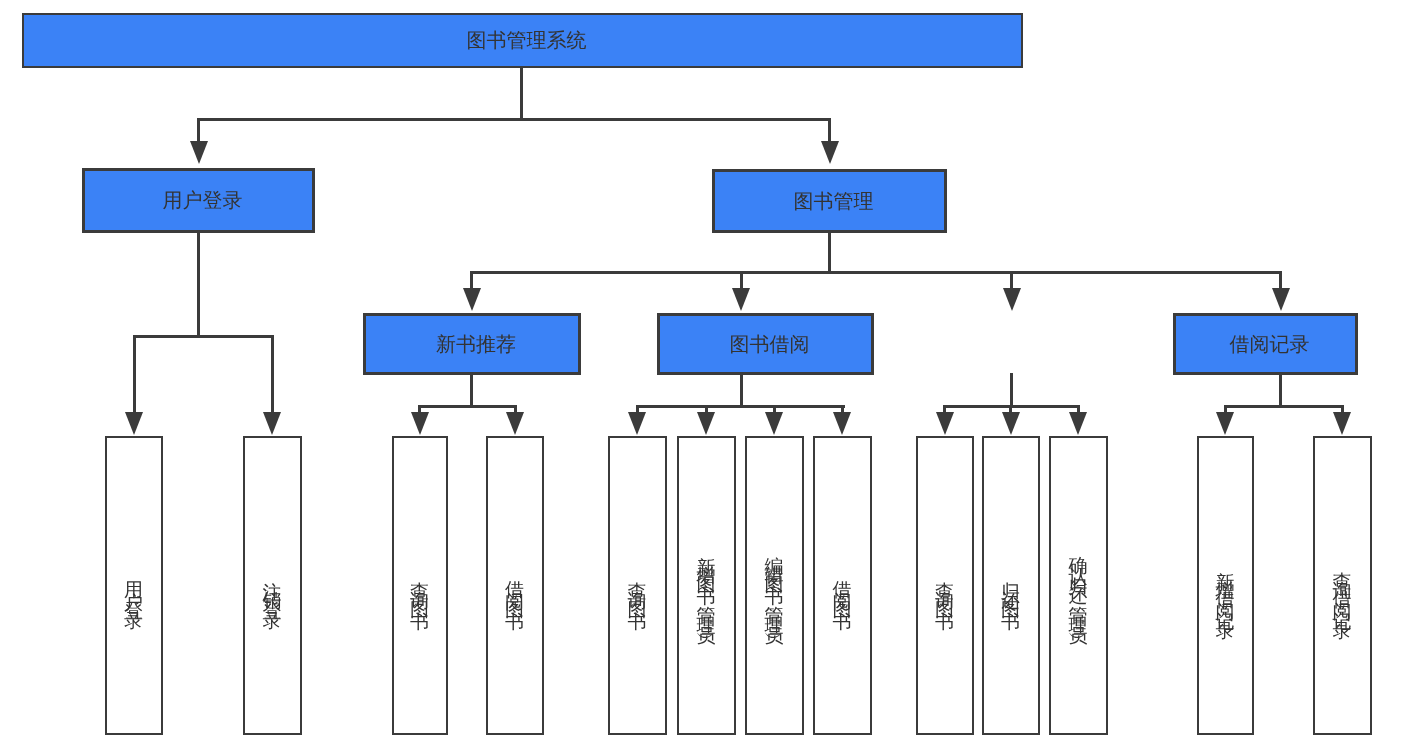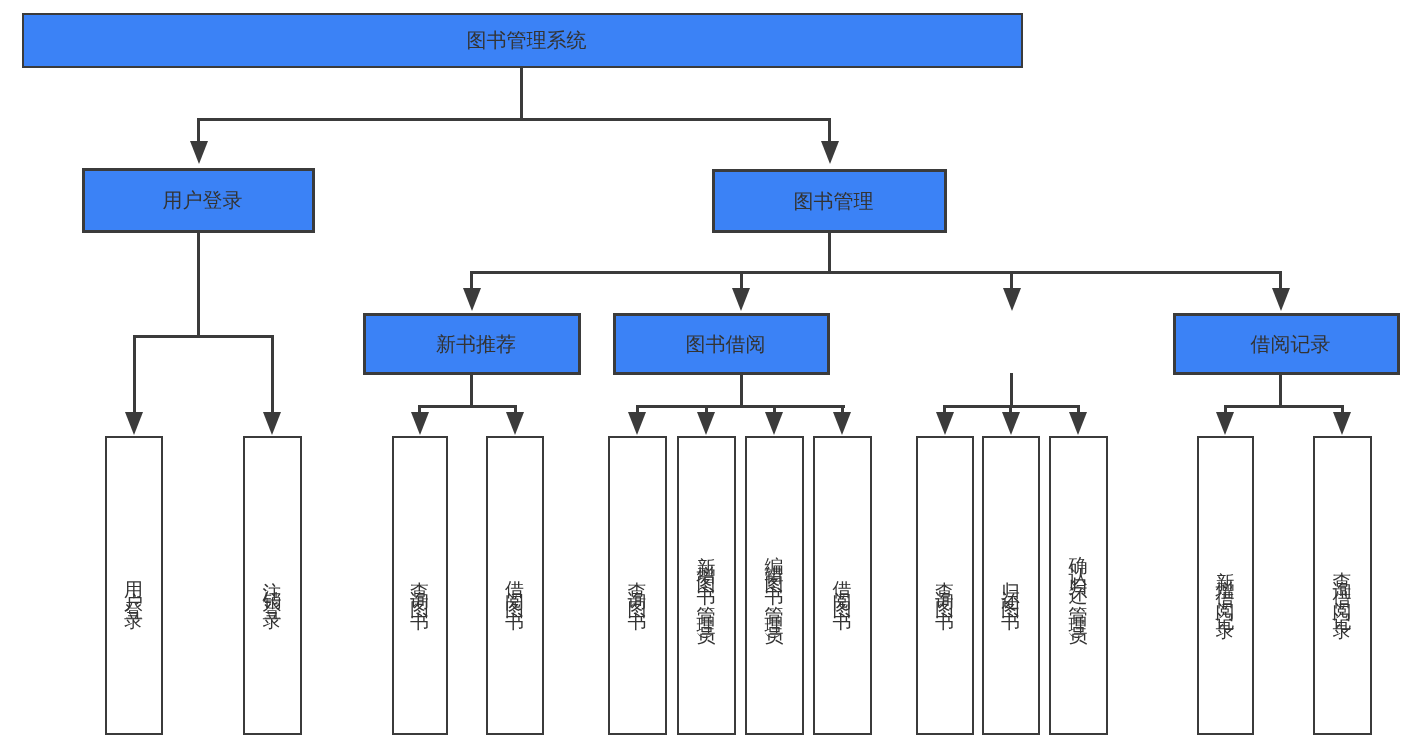--- a/index.html
+++ b/index.html
@@ -77,22 +77,22 @@
   <div class="vline" style="left:470px;top:271px;height:20px;"></div>
   <div class="vline" style="left:740px;top:271px;height:20px;"></div>
   <div class="vline" style="left:1010px;top:271px;height:20px;"></div>
   <div class="vline" style="left:1279px;top:271px;height:20px;"></div>
   <div class="arrow" style="left:463px;top:288px;"></div>
   <div class="arrow" style="left:732px;top:288px;"></div>
   <div class="arrow" style="left:1003px;top:288px;"></div>
   <div class="arrow" style="left:1272px;top:288px;"></div>
 
   <div class="box" style="left:363px;top:313px;width:218px;height:62px;">新书推荐</div>
-  <div class="box" style="left:613px;top:313px;width:217px;height:62px;">图书借阅</div>
-  <div class="box" style="left:1173px;top:313px;width:227px;height:62px;">借阅记录</div>
+  <div class="box" style="left:657px;top:313px;width:217px;height:62px;">图书借阅</div>
+  <div class="box" style="left:1173px;top:313px;width:185px;height:62px;">借阅记录</div>
 
   <div class="vline" style="left:470px;top:373px;height:34px;"></div>
   <div class="vline" style="left:740px;top:373px;height:34px;"></div>
   <div class="vline" style="left:1010px;top:373px;height:34px;"></div>
   <div class="vline" style="left:1279px;top:373px;height:34px;"></div>
 
   <div class="hline" style="left:419px;top:405px;width:97px;"></div>
   <div class="hline" style="left:636px;top:405px;width:209px;"></div>
   <div class="hline" style="left:944px;top:405px;width:136px;"></div>
   <div class="hline" style="left:1224px;top:405px;width:120px;"></div>

